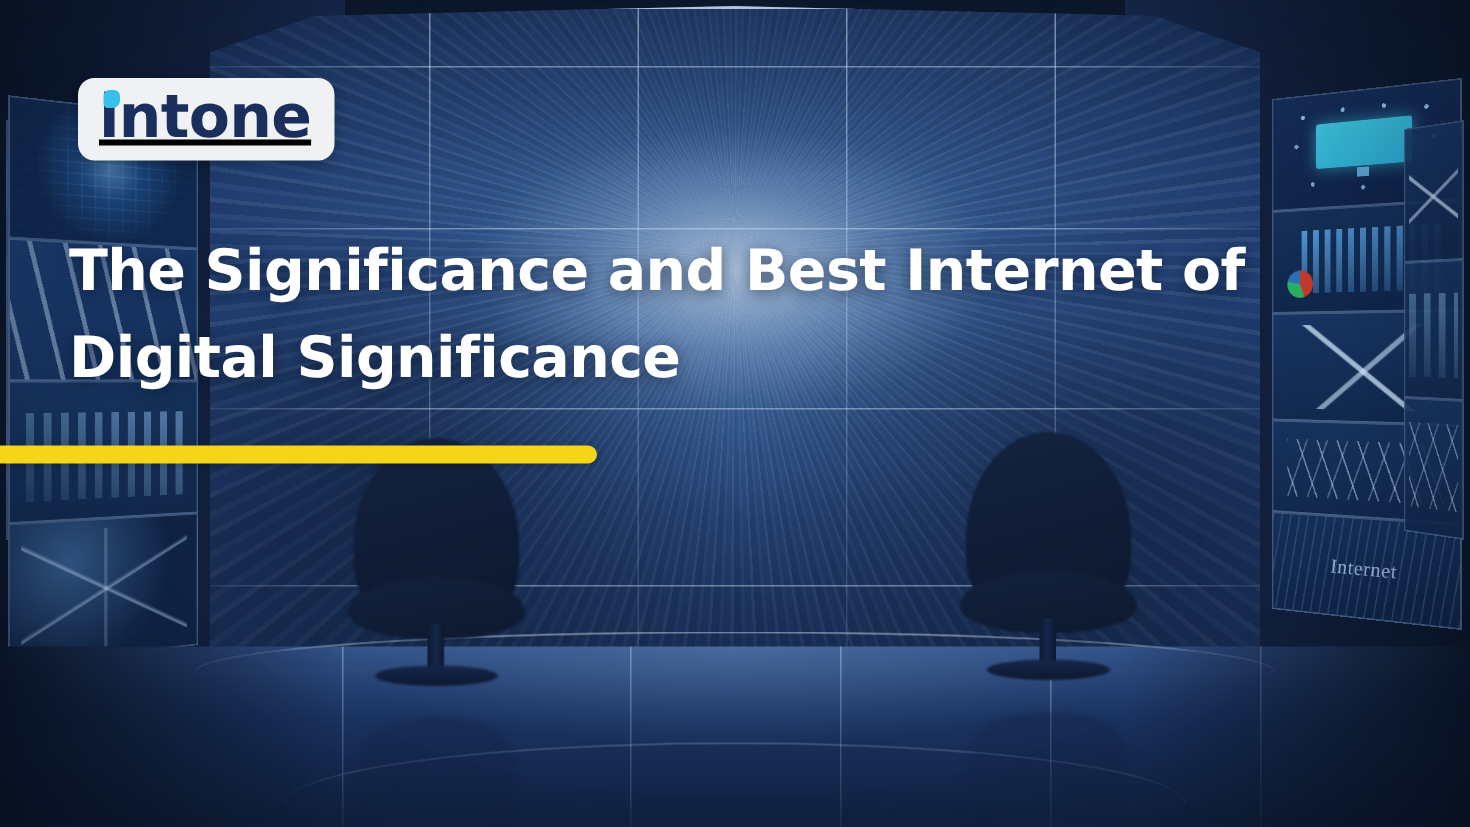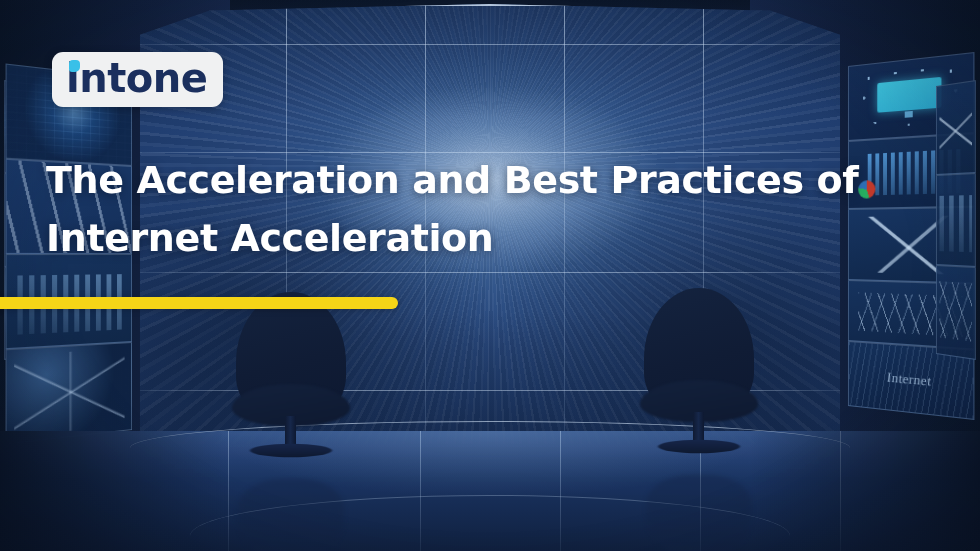--- a/index.html
+++ b/index.html
@@ -356,20 +356,21 @@
   
   .logo-box {
     position: absolute;
     left: 52px; top: 52px;
     padding: 4px 16px 7px 14px;
     background: #f0f1f2;
     border-radius: 11px;
     box-shadow: 0 2px 8px rgba(0,0,0,.25);
     display: inline-flex;
     align-items: baseline;
+    text-decoration: underline;
   }
   .logo-word {
     position: relative;
     font-family: "DejaVu Sans", sans-serif;
     font-weight: 700;
     font-size: 40px;
     line-height: 44px;
     letter-spacing: -0.5px;
     color: #1b2f5e;
   }
@@ -523,20 +524,20 @@
   <div class="vignette"></div>
 
   <div class="logo-box">
     <span class="logo-word">
       <span class="logo-dot"></span>
       <span>intone</span>
     </span>
   </div>
 
   <div class="headline">
-    <span class="ln">The Acceleration and Best Practices of</span>
-    <span class="ln">Internet Acceleration</span>
+    <span class="ln">The Significance and Best Internet of</span>
+    <span class="ln">Digital Significance</span>
   </div>
 
   <div class="rule"></div>
 
 
 </div>
 
 </body></html>

